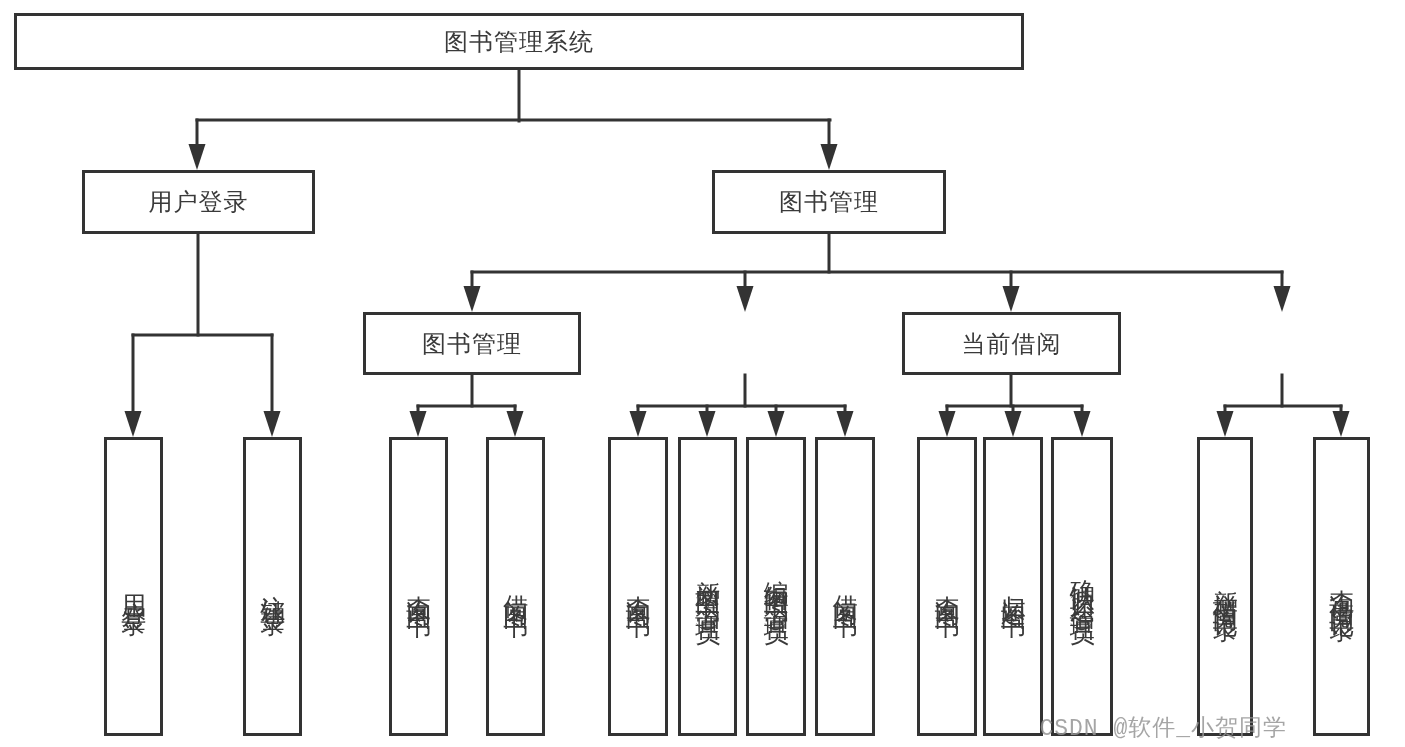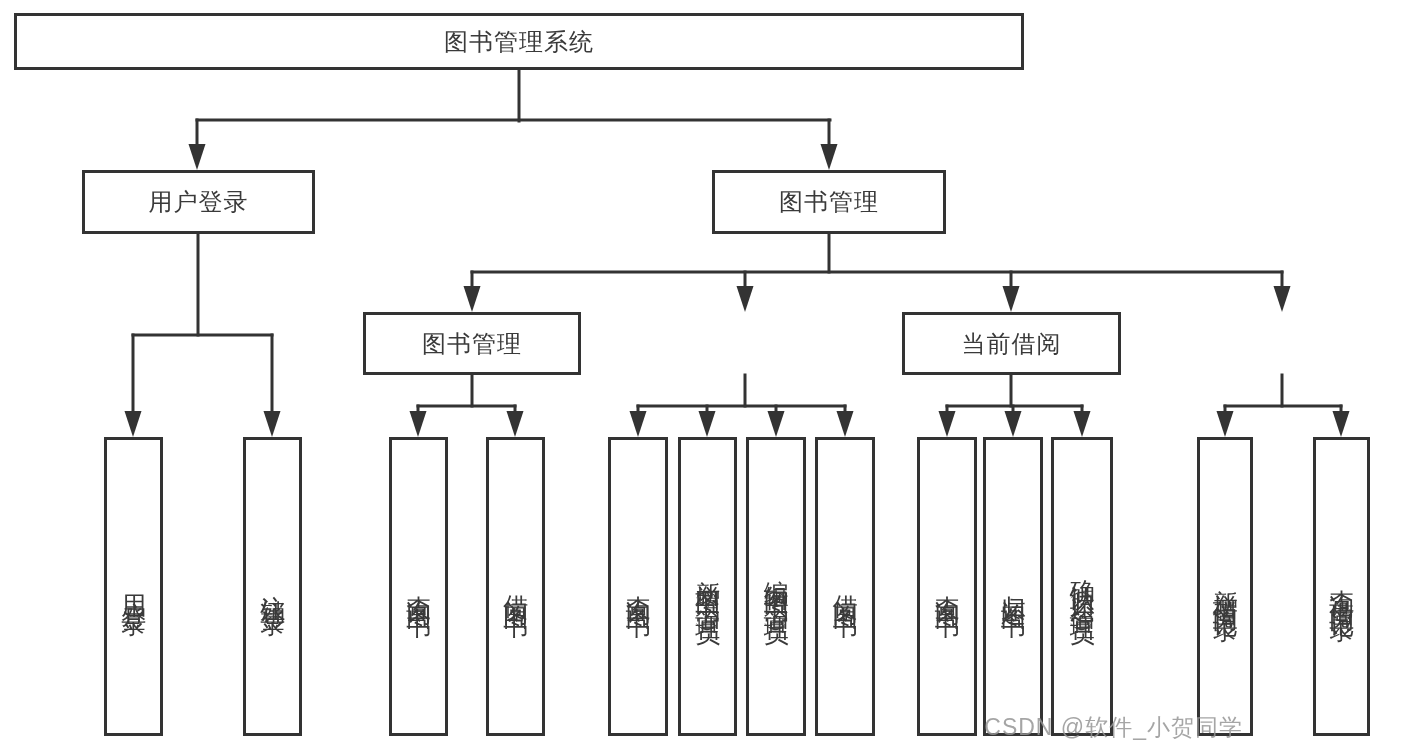--- a/index.html
+++ b/index.html
@@ -13,20 +13,21 @@
   body{
     width:1405px;height:747px;
     background:var(--bg);
     font-family:"Liberation Sans", sans-serif;
     overflow:hidden;
   }
   #canvas{
     position:relative;
     width:1250px;height:747px;
     background:var(--bg);
+    padding-left:44px;
   }
   #wires{
     position:absolute;left:0;top:0;
     width:1405px;height:747px;
     pointer-events:none;
   }
   .node{
     position:absolute;
     box-sizing:border-box;
     background:var(--bg);
@@ -56,20 +57,21 @@
   }
   #watermark{
     position:absolute;
     right:7px;top:712px;
     font-size:23px;
     color:var(--wm);
     opacity:0.85;
     letter-spacing:1px;
     z-index:10;
     white-space:nowrap;
+    font-family:Liberation Mono, monospace;
   }
 </style>
 </head>
 <body>
 
 <div id="canvas">
 
   <svg id="wires" viewBox="0 0 1405 747" xmlns="http://www.w3.org/2000/svg">
       <line x1="519" y1="70" x2="519" y2="121" stroke="#333333" stroke-width="3" stroke-linecap="square"></line>
       <line x1="197" y1="120" x2="830" y2="120" stroke="#333333" stroke-width="3" stroke-linecap="square"></line>

